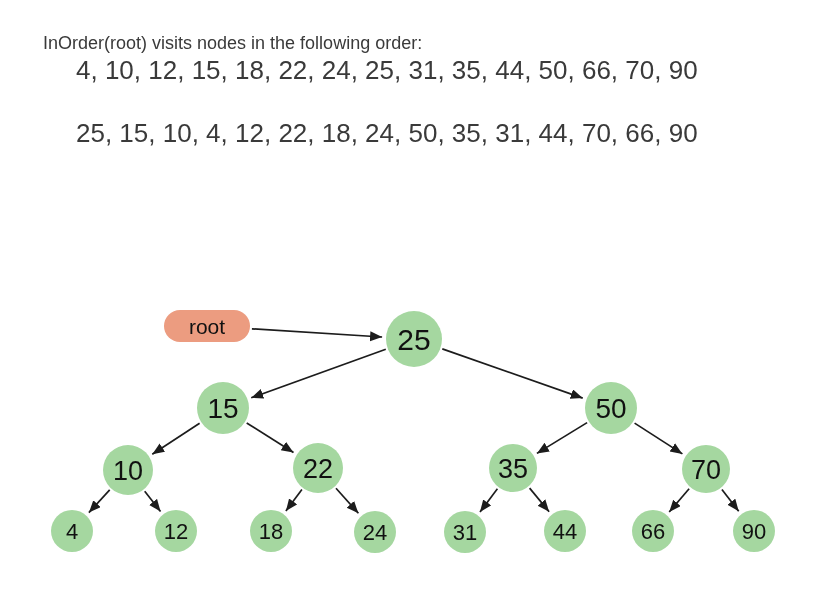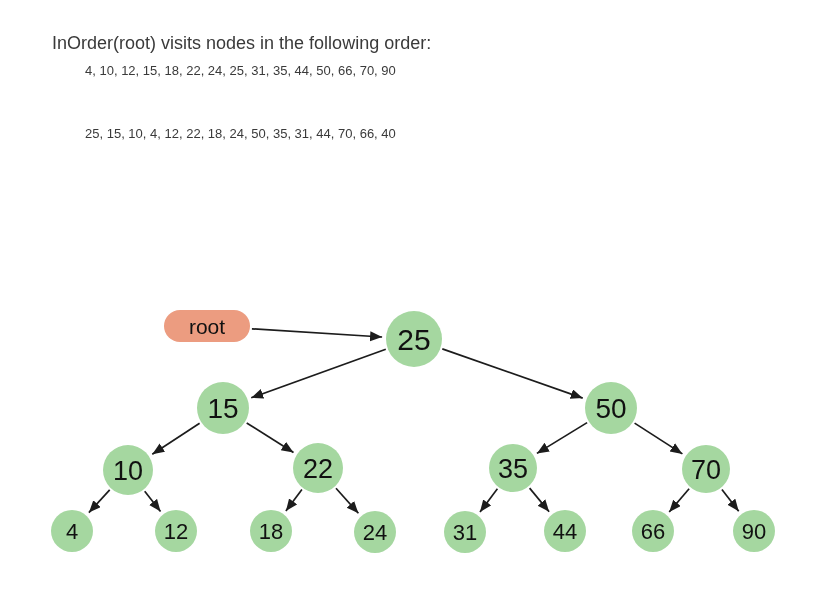--- a/index.html
+++ b/index.html
@@ -11,34 +11,34 @@
     height: 592px;
     background: #ffffff;
     font-family: "Liberation Sans", sans-serif;
     position: relative;
     overflow: hidden;
     color: var(--body-text, #3a3a3a);
   }
   .text-blocks {
     position: absolute;
     top: 30px;
-    left: 52px;
+    left: 43px;
     right: 20px;
   }
   .block {
     margin: 0 0 36px 0;
   }
   .block .heading {
     font-size: 18px;
     line-height: 27px;
     margin: 0;
     white-space: nowrap;
   }
   .block .seq {
-    font-size: 13px;
+    font-size: 26px;
     line-height: 27px;
     margin: 0;
     padding-left: 33px;
     white-space: nowrap;
   }
   svg.diagram {
     position: absolute;
     left: 0;
     top: 0;
   }
@@ -61,21 +61,21 @@
 </style>
 </head>
 <body>
 
 <div class="text-blocks">
   <div class="block">
     <p class="heading">InOrder(root) visits nodes in the following order:</p>
     <p class="seq">4, 10, 12, 15, 18, 22, 24, 25, 31, 35, 44, 50, 66, 70, 90</p>
   </div>
   <div class="block">
-    <p class="seq">25, 15, 10, 4, 12, 22, 18, 24, 50, 35, 31, 44, 70, 66, 40</p>
+    <p class="seq">25, 15, 10, 4, 12, 22, 18, 24, 50, 35, 31, 44, 70, 66, 90</p>
   </div>
   <div class="block">
   </div>
 </div>
 
 <svg class="diagram" width="826" height="592" viewBox="0 0 826 592">
   <defs>
     <marker id="arrow" markerUnits="userSpaceOnUse" markerWidth="14" markerHeight="12" refX="12" refY="5" orient="auto">
       <path class="arrowhead" d="M0,0 L12,5 L0,10 Z"></path>
     </marker>

